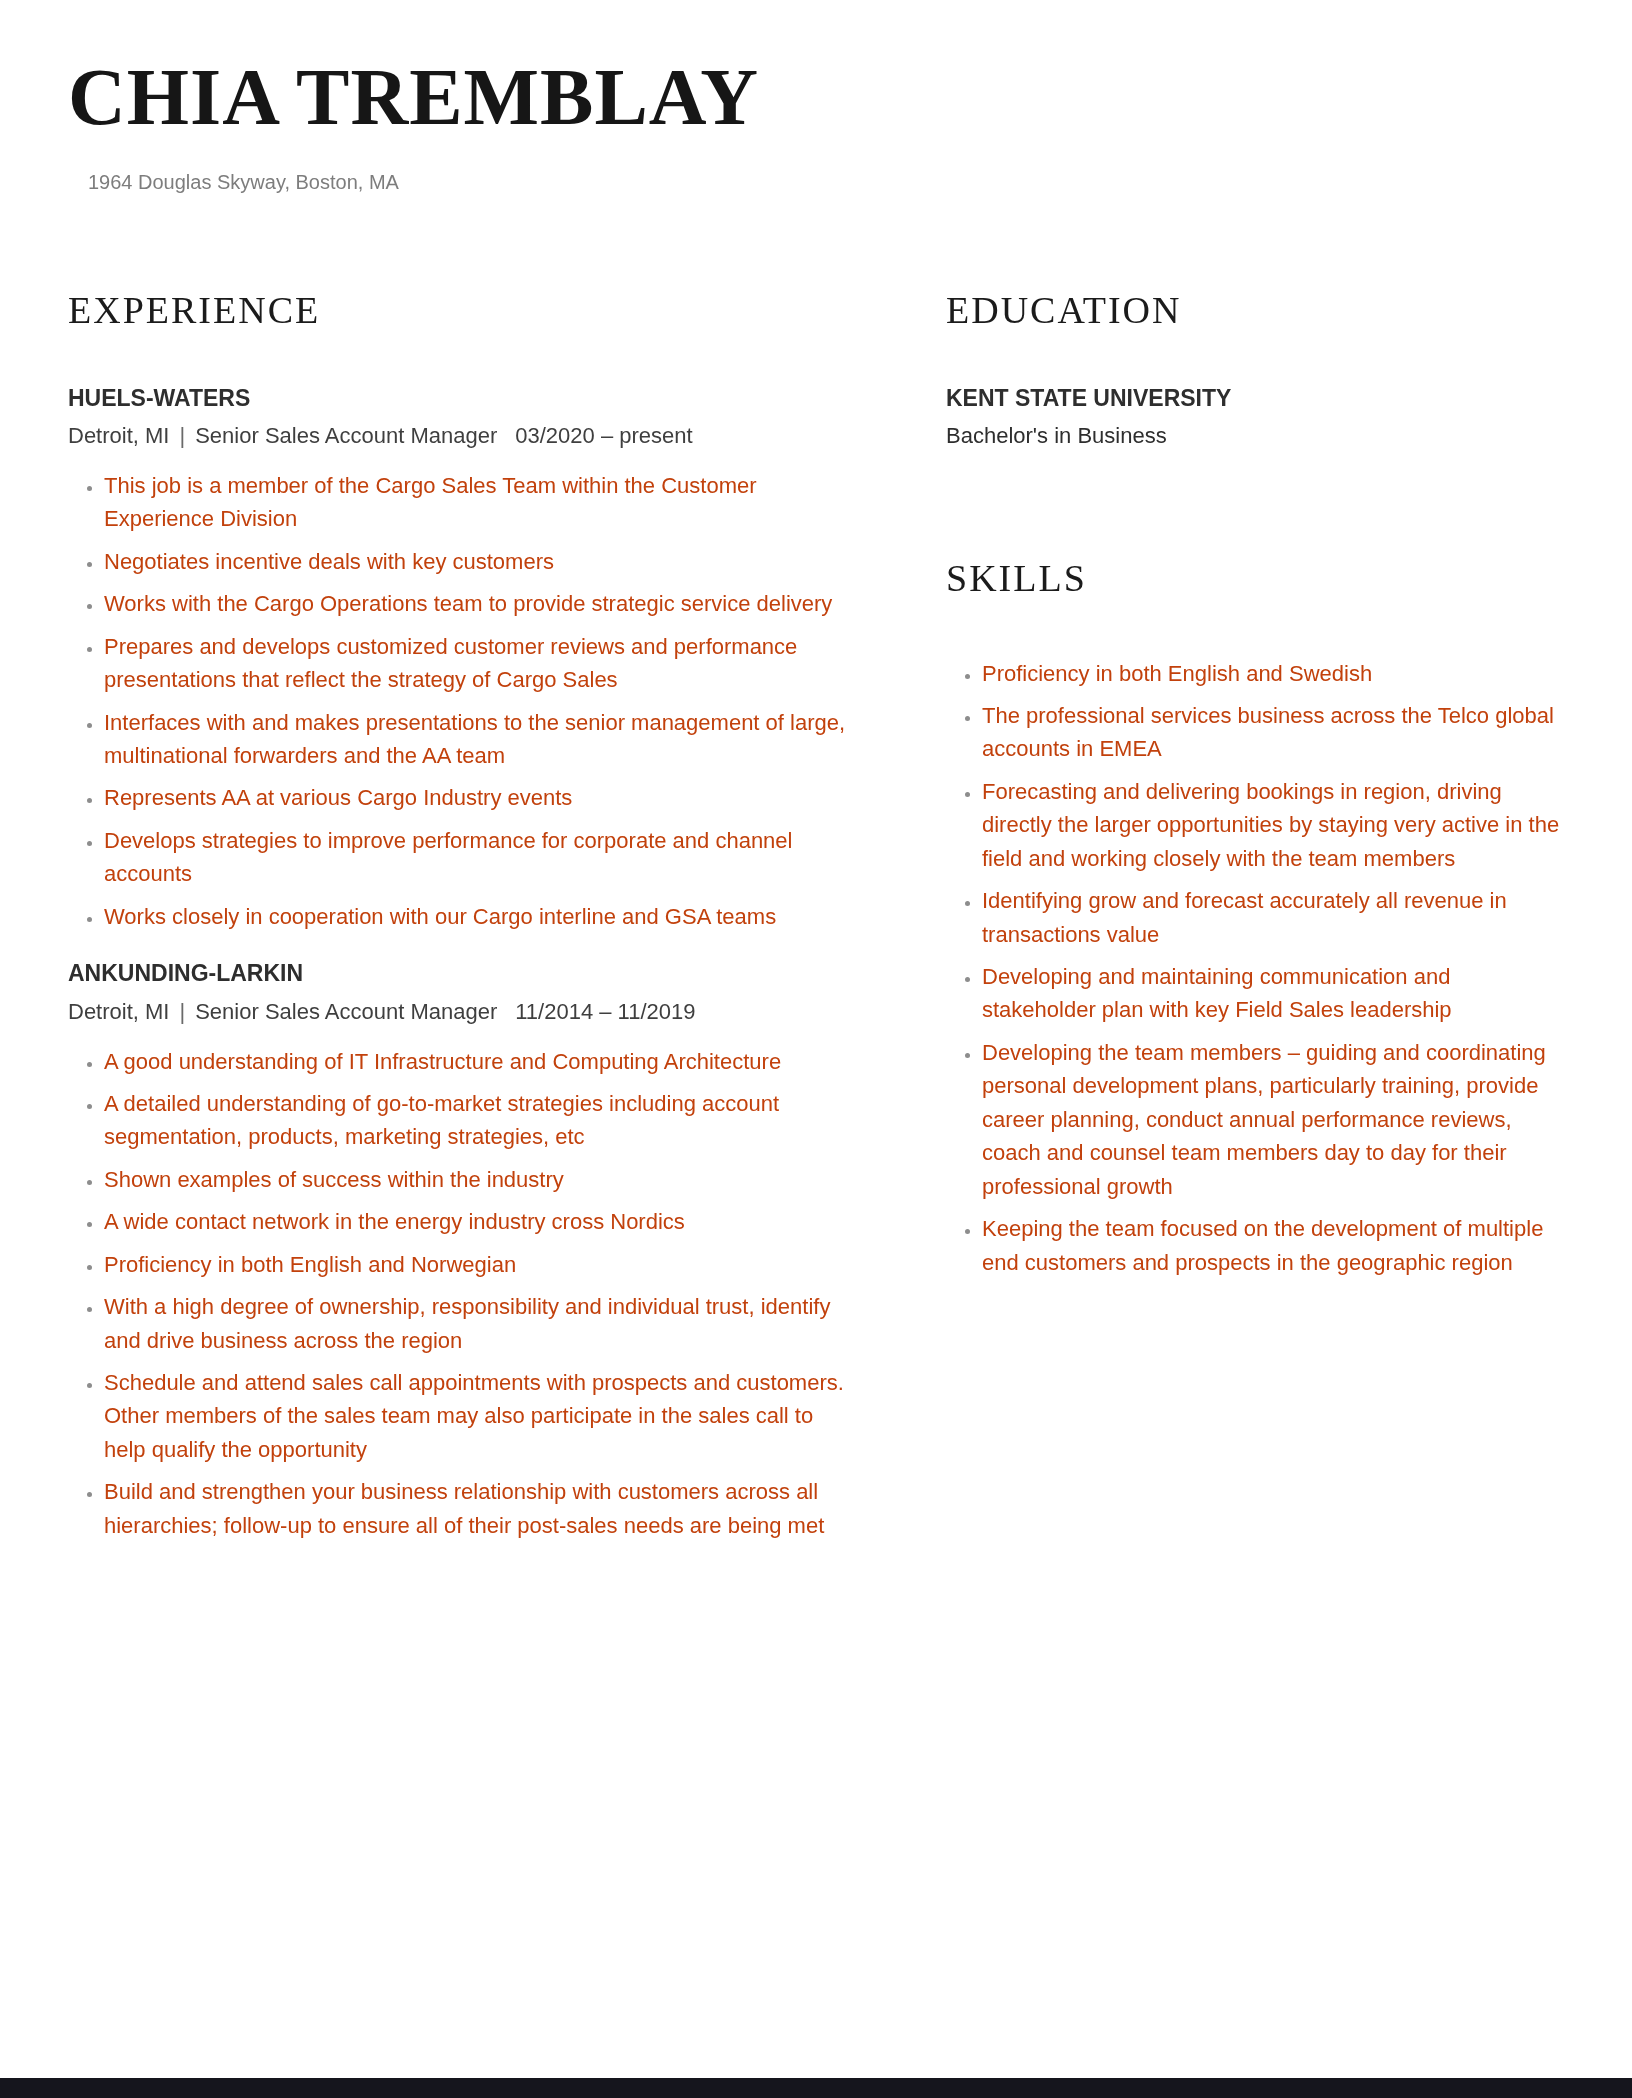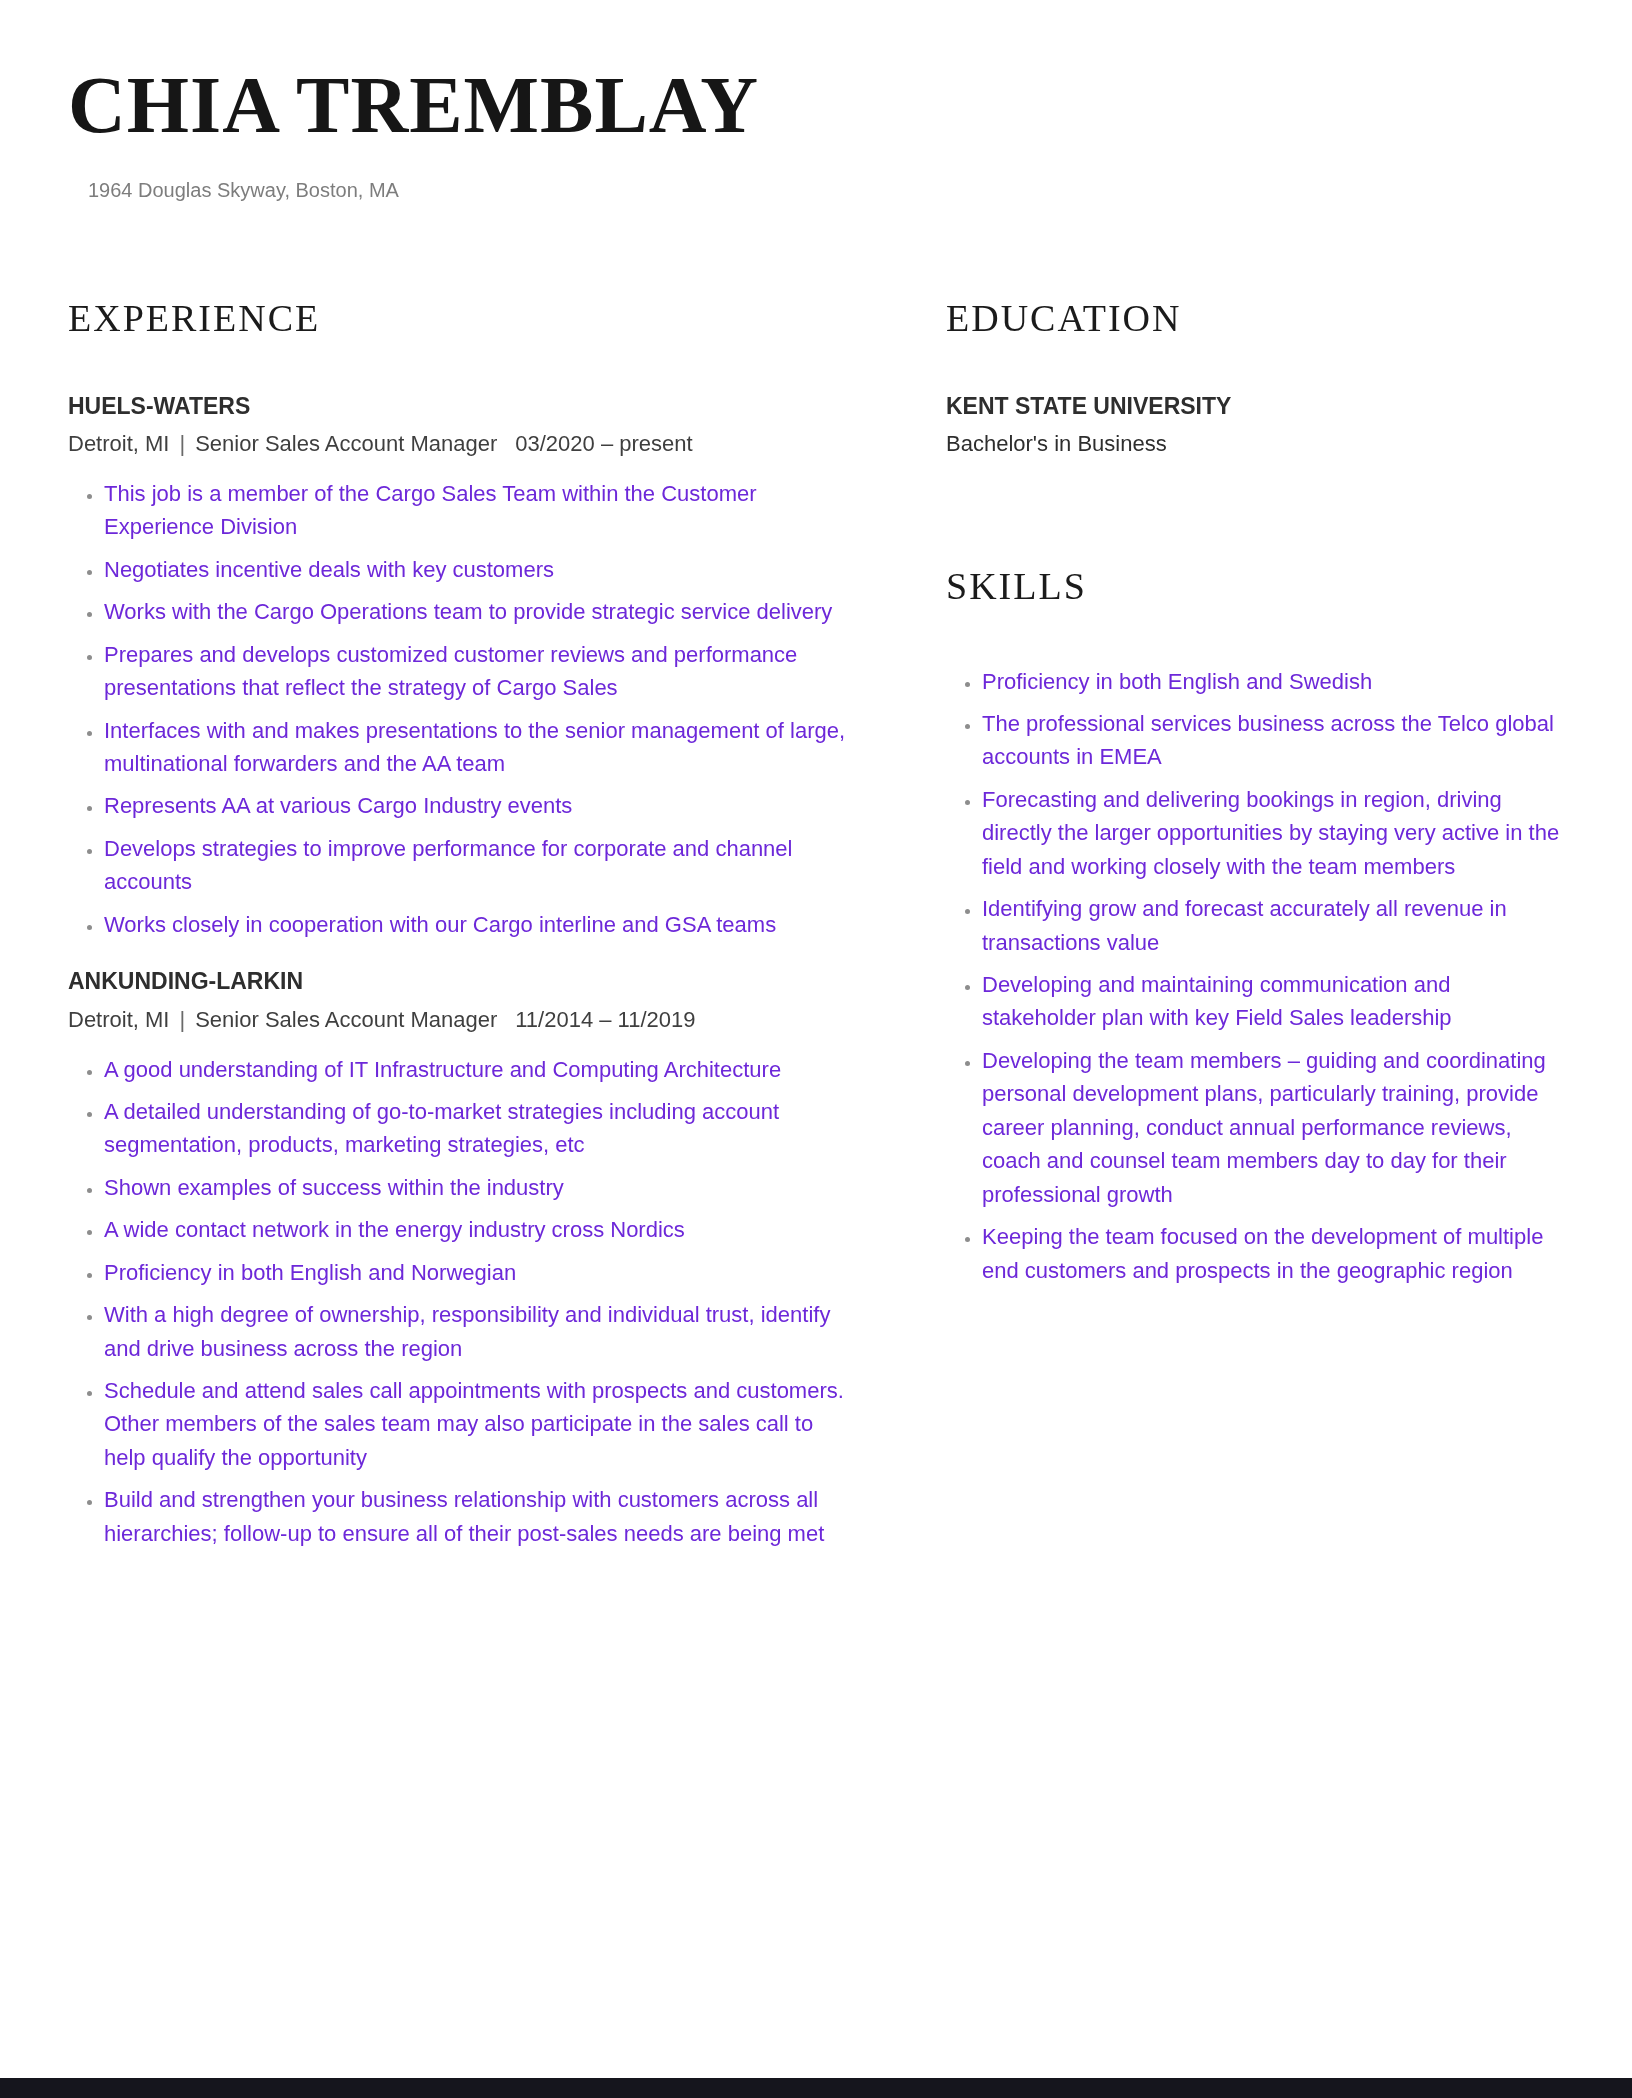--- a/index.html
+++ b/index.html
@@ -15,21 +15,21 @@
     overflow: hidden;
   }
   
   .candidate-name {
     font-family: "Liberation Serif", serif;
     font-size: 80px;
     line-height: 1.0;
     font-weight: 700;
     color: #161616;
     letter-spacing: 1px;
-    margin: 10px 0 34px 0;
+    margin: 2px 0 34px 0;
   }
   .contact-line {
     font-size: 20px;
     color: #7d7d7d;
     margin: 0 0 36px 20px;
     line-height: 1.1;
   }
   .contact-line:last-of-type { margin-bottom: 0; }
   
   .columns {
@@ -73,21 +73,21 @@
     line-height: 1.3;
   }
   ul.bullets {
     margin: 0;
     padding: 0 0 0 36px;
     list-style: disc;
   }
   ul.bullets li {
     font-size: 22px;
     line-height: 1.52;
-    color: #6d28d9;
+    color: #c2410c;
     margin-bottom: 9px;
   }
   ul.bullets li::marker { color: #8d8d8d; font-size: 18px; }
   .skills-section { margin-top: 105px; }
   .skills-section .section-title { margin-bottom: 55px; }
   
   .bottom-bar {
     position: absolute;
     left: 0;
     right: 0;

